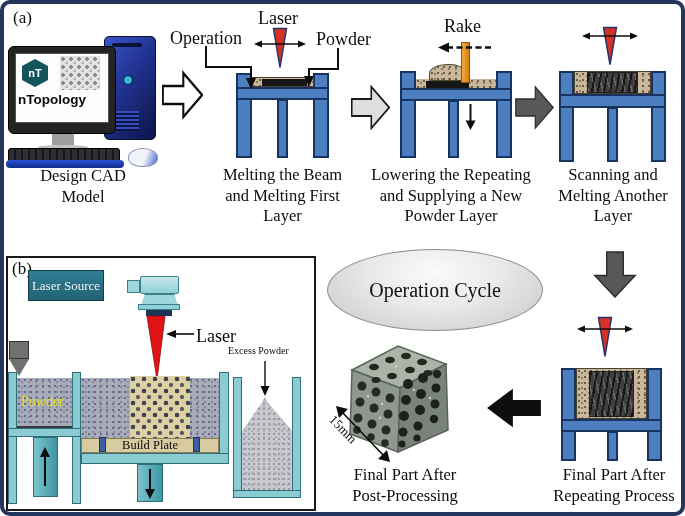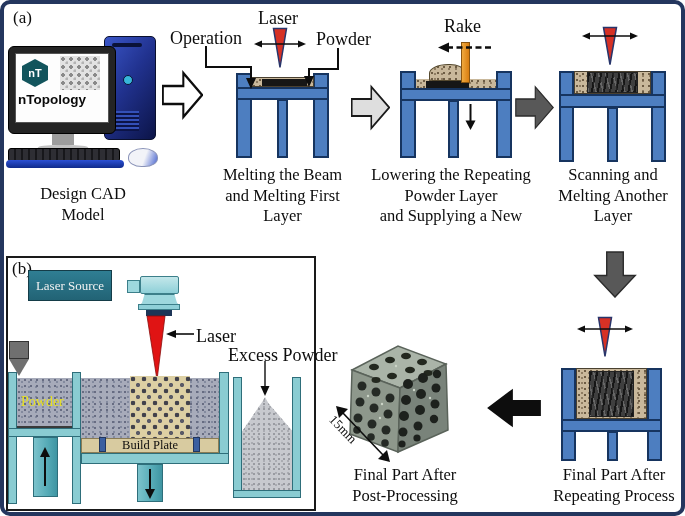--- a/index.html
+++ b/index.html
@@ -61,21 +61,21 @@
         <div class="abs" style="left:44px;top:2px;width:40px;height:34px;background-color:#e2e2e2;background-image:radial-gradient(circle at 3px 3px,#8a8a8a 1.6px,rgba(0,0,0,0) 2px),radial-gradient(circle at 7px 7px,#b4b4b4 1.4px,rgba(0,0,0,0) 1.8px);background-size:8px 8px;"></div>
       </div>
     </div>
     <div class="abs" style="left:44px;top:100px;width:22px;height:11px;background:#9d9d9d;"></div>
     <div class="abs" style="left:30px;top:111px;width:50px;height:6px;background:#c2c2c2;border-radius:40%;"></div>
     <div class="abs" style="left:0px;top:114px;width:112px;height:14px;background:#17171b;border-radius:3px;background-image:repeating-linear-gradient(90deg,#2e2e34 0 5px,#17171b 5px 7px),repeating-linear-gradient(0deg,#2e2e34 0 3px,#17171b 3px 5px);border:1px solid #000;box-sizing:border-box;"></div>
     <div class="abs" style="left:-2px;top:126px;width:118px;height:8px;background:linear-gradient(#2b50d4,#0f2a8a);border-radius:8px;"></div>
     <div class="abs" style="left:120px;top:114px;width:28px;height:17px;background:linear-gradient(110deg,#f2f3f8 55%,#4a66d0);border:1px solid #8a93b8;border-radius:50% 50% 45% 45%;"></div>
   </div>
 
-  <div class="cap" style="left:18px;top:184px;width:130px;">
+  <div class="cap" style="left:18px;top:166px;width:130px;">
     <div>Design CAD</div>
     <div>Model</div>
   </div>
 
   <svg class="blk" style="left:162px;top:70px;" width="41" height="50" viewBox="0 0 100 100" preserveAspectRatio="none">
     <polygon points="2,32 52,32 52,6 98,50 52,94 52,68 2,68" fill="#ffffff" stroke="#0d0d0d" stroke-width="5"></polygon>
   </svg>
 
   <div class="abs blue" style="left:236px;top:73px;width:16px;height:85px;"></div>
   <div class="abs blue" style="left:313px;top:73px;width:16px;height:85px;"></div>
@@ -126,22 +126,22 @@
   <svg class="blk" style="left:436px;top:41px;" width="58" height="13">
     <line x1="55" y1="6.5" x2="12" y2="6.5" stroke="#0d0d0d" stroke-width="2.4" stroke-dasharray="6,3.5"></line>
     <polygon points="2,6.5 13,1.5 13,11.5" fill="#0d0d0d"></polygon>
   </svg>
   <svg class="blk" style="left:464px;top:102px;" width="13" height="29">
     <line x1="6.5" y1="2" x2="6.5" y2="20" stroke="#0d0d0d" stroke-width="2"></line>
     <polygon points="6.5,28 1.5,18.5 11.5,18.5" fill="#0d0d0d"></polygon>
   </svg>
   <div class="cap" style="left:368px;top:165px;width:166px;">
     <div>Lowering the Repeating</div>
+    <div>and Supplying a New</div>
     <div>Powder Layer</div>
-    <div>and Supplying a New</div>
   </div>
 
   <svg class="blk" style="left:515px;top:84px;" width="39" height="47" viewBox="0 0 100 100" preserveAspectRatio="none">
     <polygon points="2,32 52,32 52,6 98,50 52,94 52,68 2,68" fill="#585858" stroke="#2b2b2b" stroke-width="3"></polygon>
   </svg>
 
   <div class="abs blue" style="left:559px;top:71px;width:15px;height:91px;"></div>
   <div class="abs blue" style="left:651px;top:71px;width:15px;height:91px;"></div>
   <div class="abs spk-tan" style="left:574px;top:71px;width:77px;height:23px;border:1px solid #4a4130;box-sizing:border-box;"></div>
   <div class="abs lattice-dark" style="left:587px;top:72px;width:51px;height:21px;"></div>
@@ -177,20 +177,23 @@
   <div class="abs blue" style="left:647px;top:368px;width:15px;height:93px;"></div>
   <div class="abs spk-tan" style="left:576px;top:368px;width:71px;height:51px;border:1px solid #4a4130;box-sizing:border-box;"></div>
   <div class="abs lattice-dark" style="left:589px;top:371px;width:45px;height:46px;"></div>
   <div class="abs blue" style="left:561px;top:419px;width:101px;height:13px;"></div>
   <div class="abs blue" style="left:607px;top:431px;width:11px;height:30px;"></div>
   <div class="cap" style="left:534px;top:465px;width:160px;">
     <div>Final Part After</div>
     <div>Repeating Process</div>
   </div>
 
+  <div class="ellipse" style="left:327px;top:249px;width:214px;height:80px;">
+    <span>Operation Cycle</span>
+  </div>
 
   <svg class="blk" style="left:486px;top:386px;" width="56" height="44" viewBox="0 0 100 100" preserveAspectRatio="none">
     <polygon points="98,32 48,32 48,6 2,50 48,94 48,68 98,68" fill="#0d0d0d"></polygon>
   </svg>
 
   <svg class="blk" style="left:344px;top:338px;" width="114" height="126" viewBox="0 0 114 126">
     <polygon points="8,32 54,8 102,26 56,50" fill="#aab4a8" stroke="#5a635a" stroke-width="1.5"></polygon>
     <polygon points="8,32 56,50 54,114 6,96" fill="#8e988c" stroke="#5a635a" stroke-width="1.5"></polygon>
     <polygon points="56,50 102,26 104,92 54,114" fill="#79837a" stroke="#5a635a" stroke-width="1.5"></polygon>
     <g fill="#23281f">
@@ -249,38 +252,38 @@
   </svg>
   <div class="lbl" style="left:337px;top:412px;font-size:13px;transform:rotate(46deg);transform-origin:left top;">15mm</div>
   <div class="cap" style="left:330px;top:465px;width:150px;">
     <div>Final Part After</div>
     <div>Post-Processing</div>
   </div>
 
   <div class="abs" style="left:6px;top:256px;width:310px;height:255px;border:2px solid #1a1a1a;background:#fff;box-sizing:border-box;"></div>
   <div class="lbl" style="left:12px;top:259px;font-size:17px;">(b)</div>
 
-  <div class="abs" style="left:28px;top:270px;width:84px;height:31px;background:linear-gradient(#2f7e93,#226375);border:1.5px solid #143c48;box-sizing:border-box;display:flex;align-items:center;justify-content:center;color:#f2f2f2;font-size:13px;font-family:'Liberation Serif',serif;">
+  <div class="abs" style="left:28px;top:270px;width:76px;height:31px;background:linear-gradient(#2f7e93,#226375);border:1.5px solid #143c48;box-sizing:border-box;display:flex;align-items:center;justify-content:center;color:#f2f2f2;font-size:13px;font-family:'Liberation Serif',serif;">
     <span>Laser Source</span>
   </div>
   <div class="abs" style="left:127px;top:280px;width:13px;height:13px;background:#9ed8de;border:1px solid #3c7f8a;box-sizing:border-box;"></div>
   <div class="abs" style="left:140px;top:276px;width:39px;height:18px;background:linear-gradient(#c3e7ea,#8fd0d8);border:1px solid #3c7f8a;box-sizing:border-box;border-radius:2px;"></div>
   <div class="abs" style="left:141px;top:294px;width:37px;height:12px;background:#9ed8de;border:1px solid #3c7f8a;box-sizing:border-box;clip-path:polygon(10% 0,90% 0,100% 100%,0 100%);"></div>
   <div class="abs" style="left:138px;top:304px;width:42px;height:6px;background:#8fd0d8;border:1px solid #3c7f8a;box-sizing:border-box;"></div>
   <div class="abs" style="left:146px;top:310px;width:26px;height:6px;background:#1d3557;"></div>
   <svg class="blk" style="left:140px;top:310px;" width="34" height="72">
     <polygon points="7,6 25,6 17,70" fill="#e01414" stroke="#8a0a0a" stroke-width="0.8"></polygon>
   </svg>
   <div class="lbl" style="left:196px;top:326px;">Laser</div>
   <svg class="blk" style="left:164px;top:328px;" width="32" height="12">
     <line x1="30" y1="6" x2="10" y2="6" stroke="#0d0d0d" stroke-width="1.6"></line>
     <polygon points="2,6 12,2 12,10" fill="#0d0d0d"></polygon>
   </svg>
 
-  <div class="lbl" style="left:228px;top:345px;font-size:18px;">Excess Powder</div>
+  <div class="lbl" style="left:228px;top:345px;font-size:10px;">Excess Powder</div>
   <svg class="blk" style="left:258px;top:358px;" width="14" height="40">
     <line x1="7" y1="3" x2="7" y2="30" stroke="#0d0d0d" stroke-width="1.4"></line>
     <polygon points="7,38 2.5,28 11.5,28" fill="#0d0d0d"></polygon>
   </svg>
 
   <div class="abs" style="left:9px;top:341px;width:20px;height:18px;background:#707070;border:1.5px solid #333;box-sizing:border-box;"></div>
   <div class="abs" style="left:9px;top:359px;width:20px;height:17px;background:#707070;clip-path:polygon(0 0,100% 0,50% 100%);"></div>
 
   <div class="abs teal" style="left:8px;top:372px;width:9px;height:132px;"></div>
   <div class="abs teal" style="left:72px;top:372px;width:9px;height:132px;"></div>

